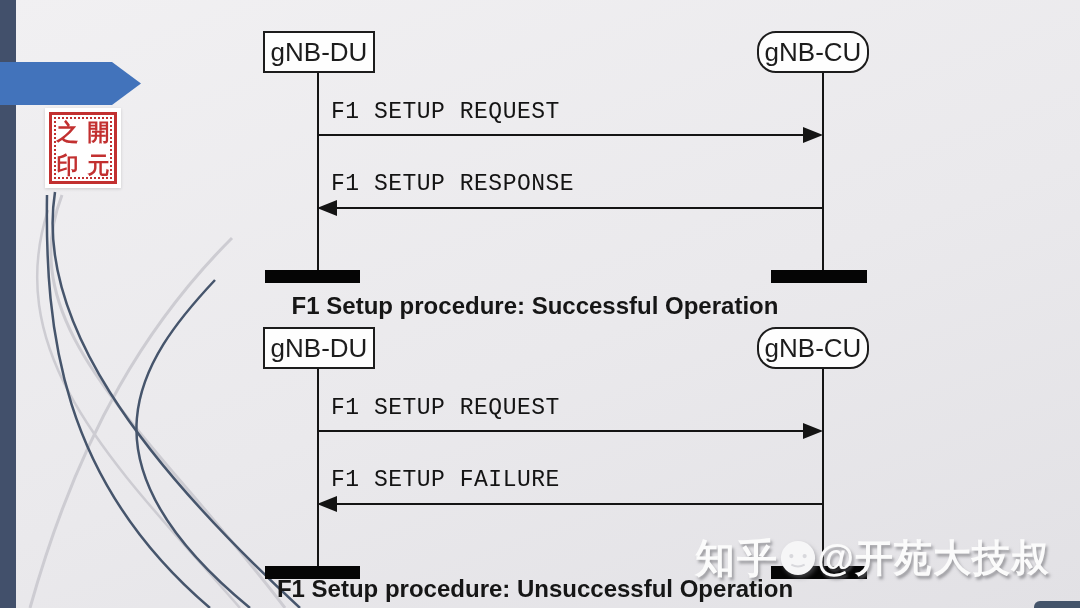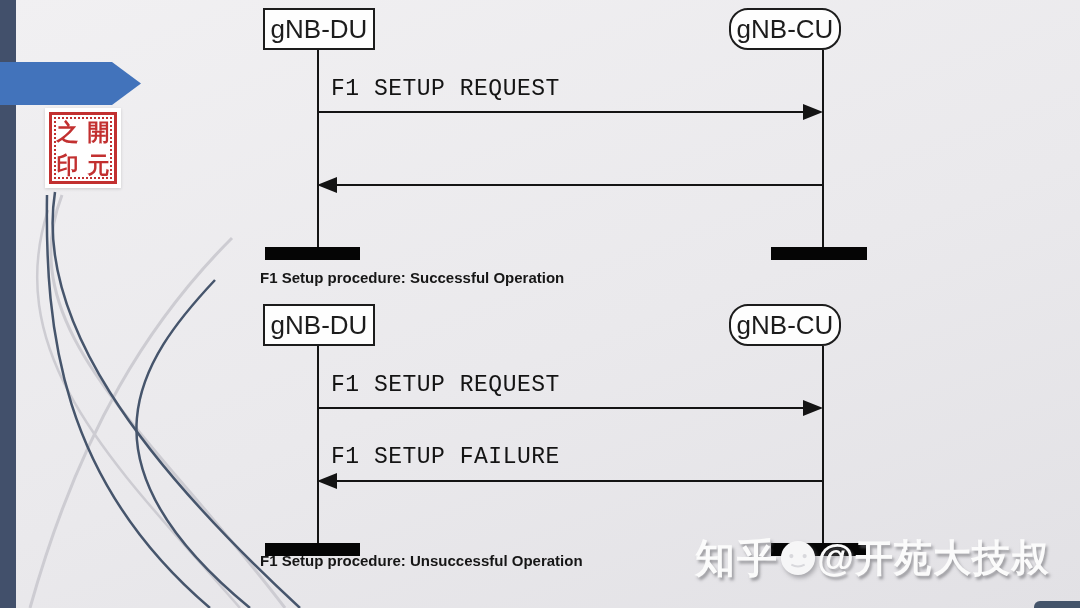--- a/index.html
+++ b/index.html
@@ -30,30 +30,30 @@
   .seal-char {
     font-family:"DejaVu Serif", serif; font-weight:bold; font-size:22px;
     line-height:1; color:#c23030; transform:scaleY(1.05);
   }
   .corner-accent {
     position:absolute; right:0; bottom:0; width:46px; height:7px;
     border-radius:6px 0 0 0;
   }
 
   
-  .diagram { position:absolute; left:0; width:892px; height:300px; }
+  .diagram { position:absolute; left:0; width:892px; height:300px;margin-top:23px; }
   .d1 { top:0; } .d2 { top:296px; }
   .actor-box {
     position:absolute; top:8px; width:112px; height:42px; box-sizing:border-box;
     border:2px solid #1c1c1c; background:#fefefe;
     display:flex; align-items:center; justify-content:center;
     font-size:26px; color:#1c1c1c;
   }
   .actor-left  { left:263px; }
-  .actor-right { left:729px;border-radius:19px; }
+  .actor-right { left:757px;border-radius:19px; }
   .lifeline { position:absolute; top:50px; width:2px; height:197px; background:#141414; }
   .lifeline-left  { left:317px; }
   .lifeline-right { left:822px; }
   .msg-label {
     position:absolute; left:331px; font-size:23px; letter-spacing:0.5px; color:#141414;
     white-space:nowrap;
     font-family:Liberation Mono, monospace;
   }
   .msg1-label { top:76px; }
   .msg2-label { top:148px; }
@@ -68,22 +68,22 @@
   }
   .arrowhead-left {
     top:177px; left:317px;
     border-top:8px solid transparent; border-bottom:8px solid transparent;
     border-right:20px solid #141414;
   }
   .end-bar { position:absolute; top:247px; height:13px; background:#050505; }
   .end-bar-left  { left:265px; width:95px; }
   .end-bar-right { left:771px; width:96px; }
   .caption {
-    position:absolute; top:269px; left:260px; width:550px; text-align:left;
-    font-size:15px; font-weight:bold; color:#161616; white-space:nowrap;
+    position:absolute; top:269px; left:260px; width:550px; text-align:center;
+    font-size:24px; font-weight:bold; color:#161616; white-space:nowrap;
   }
   .d2 .caption { top:256px; }
 
   
   .watermark {
     position:absolute; left:695px; top:532px; width:385px; height:52px;
     display:flex; align-items:center; gap:0; z-index:5;
     color:#fbfbfb; font-weight:bold; white-space:nowrap;
     text-shadow: 2px 3px 3px rgba(110,110,115,0.6);
   }
@@ -122,20 +122,21 @@
     <div class="actor-box actor-left">gNB-DU</div>
     <div class="actor-box actor-right">gNB-CU</div>
 
     <div class="lifeline lifeline-left"></div>
     <div class="lifeline lifeline-right"></div>
 
     <div class="msg-label msg1-label">F1 SETUP REQUEST</div>
     <div class="msg-line msg1-line"></div>
     <div class="arrowhead arrowhead-right"></div>
 
+    <div class="msg-label msg2-label">F1 SETUP RESPONSE</div>
     <div class="msg-line msg2-line"></div>
     <div class="arrowhead arrowhead-left"></div>
 
     <div class="end-bar end-bar-left"></div>
     <div class="end-bar end-bar-right"></div>
 
     <div class="caption">F1 Setup procedure: Successful Operation</div>
   </div>
 
   <div class="diagram d2">

